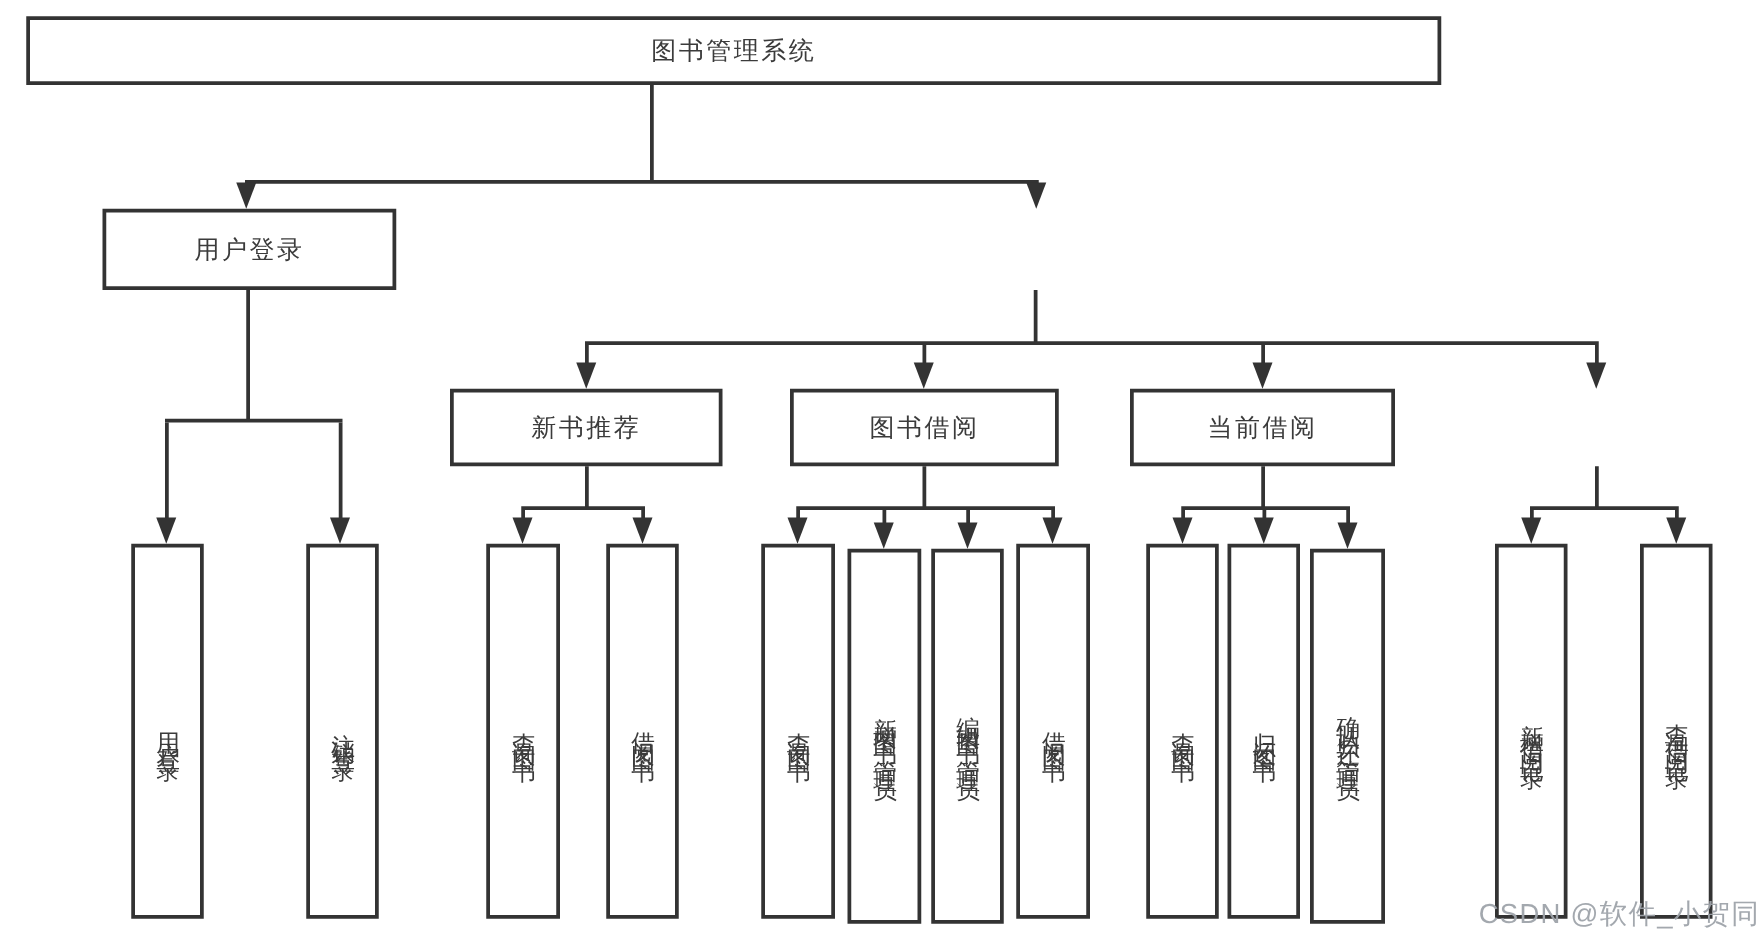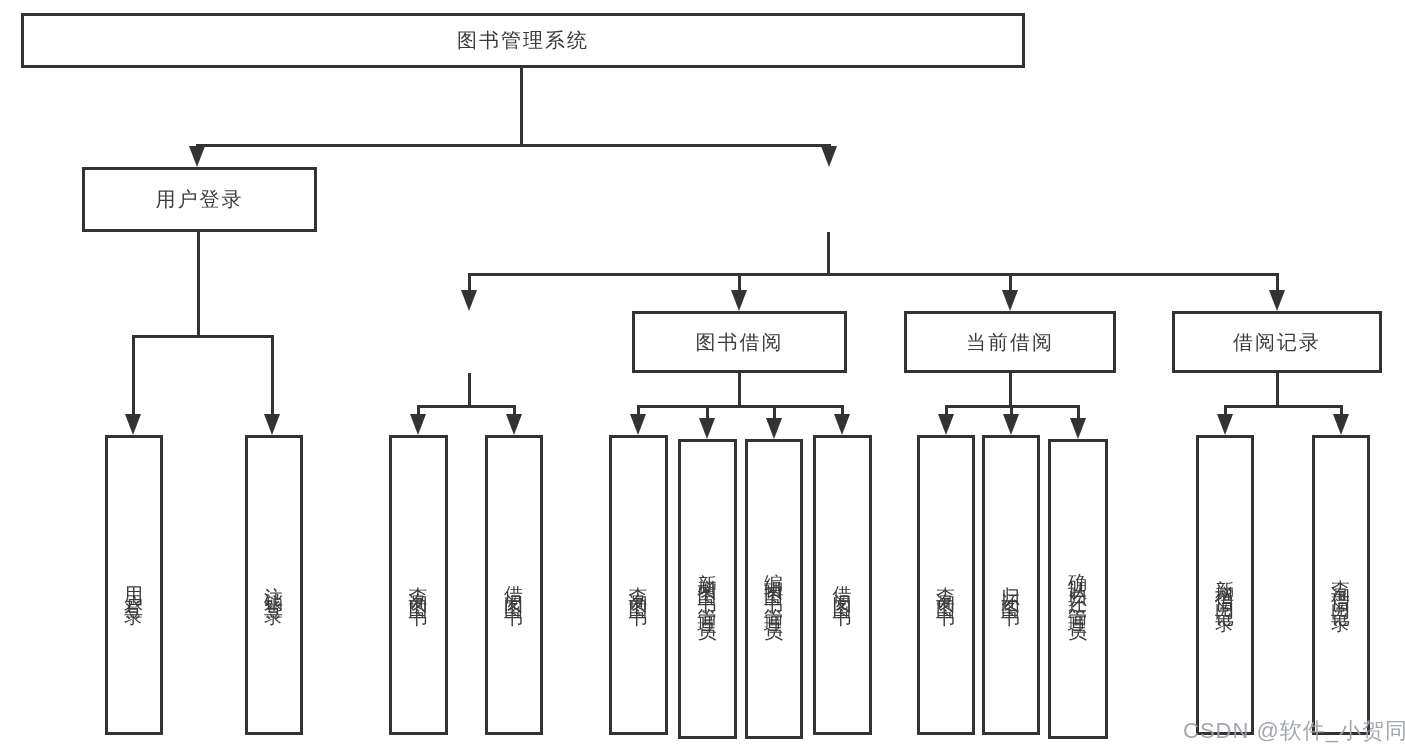--- a/index.html
+++ b/index.html
@@ -17,21 +17,21 @@
     writing-mode:vertical-rl; text-orientation:mixed;
     font-size:19px; letter-spacing:7px; line-height:1;
   }
   .line { position:absolute; background:#333333; }
   .arrow {
     position:absolute; width:0; height:0;
     border-left:8px solid transparent; border-right:8px solid transparent;
     border-top:21px solid #333333;
   }
   
-  .n-root { left:21px; top:13px; width:1004px; height:55px; }
+  .n-root { left:21px; top:13px; width:1132px; height:55px; }
   
   .n-l2a { left:82px;  top:167px; width:235px; height:65px; }
   .n-l2b { left:712px; top:167px; width:235px; height:65px; }
   
   .n-l3a { left:360px;  top:311px; width:218px; height:62px; }
   .n-l3b { left:632px;  top:311px; width:215px; height:62px; }
   .n-l3c { left:904px;  top:311px; width:212px; height:62px; }
   .n-l3d { left:1172px; top:311px; width:210px; height:62px; }
   
   .n-a1 { left:105px;  top:435px; width:58px; height:300px; }
@@ -54,23 +54,23 @@
 </style>
 </head>
 <body>
 
 <div class="stage">
 
   <div class="box h n-root">图书管理系统</div>
 
   <div class="box h n-l2a">用户登录</div>
 
+  <div class="box h n-l3a">新书推荐</div>
   <div class="box h n-l3b">图书借阅</div>
   <div class="box h n-l3c">当前借阅</div>
-  <div class="box h n-l3d">借阅记录</div>
 
   <div class="box v n-a1">用户登录</div>
   <div class="box v n-a2">注销登录</div>
 
   <div class="box v n-b1">查询图书</div>
   <div class="box v n-b2">借阅图书</div>
 
   <div class="box v n-c1">查询图书</div>
   <div class="box v n-c2">新增图书（管理员）</div>
   <div class="box v n-c3">编辑图书（管理员）</div>

